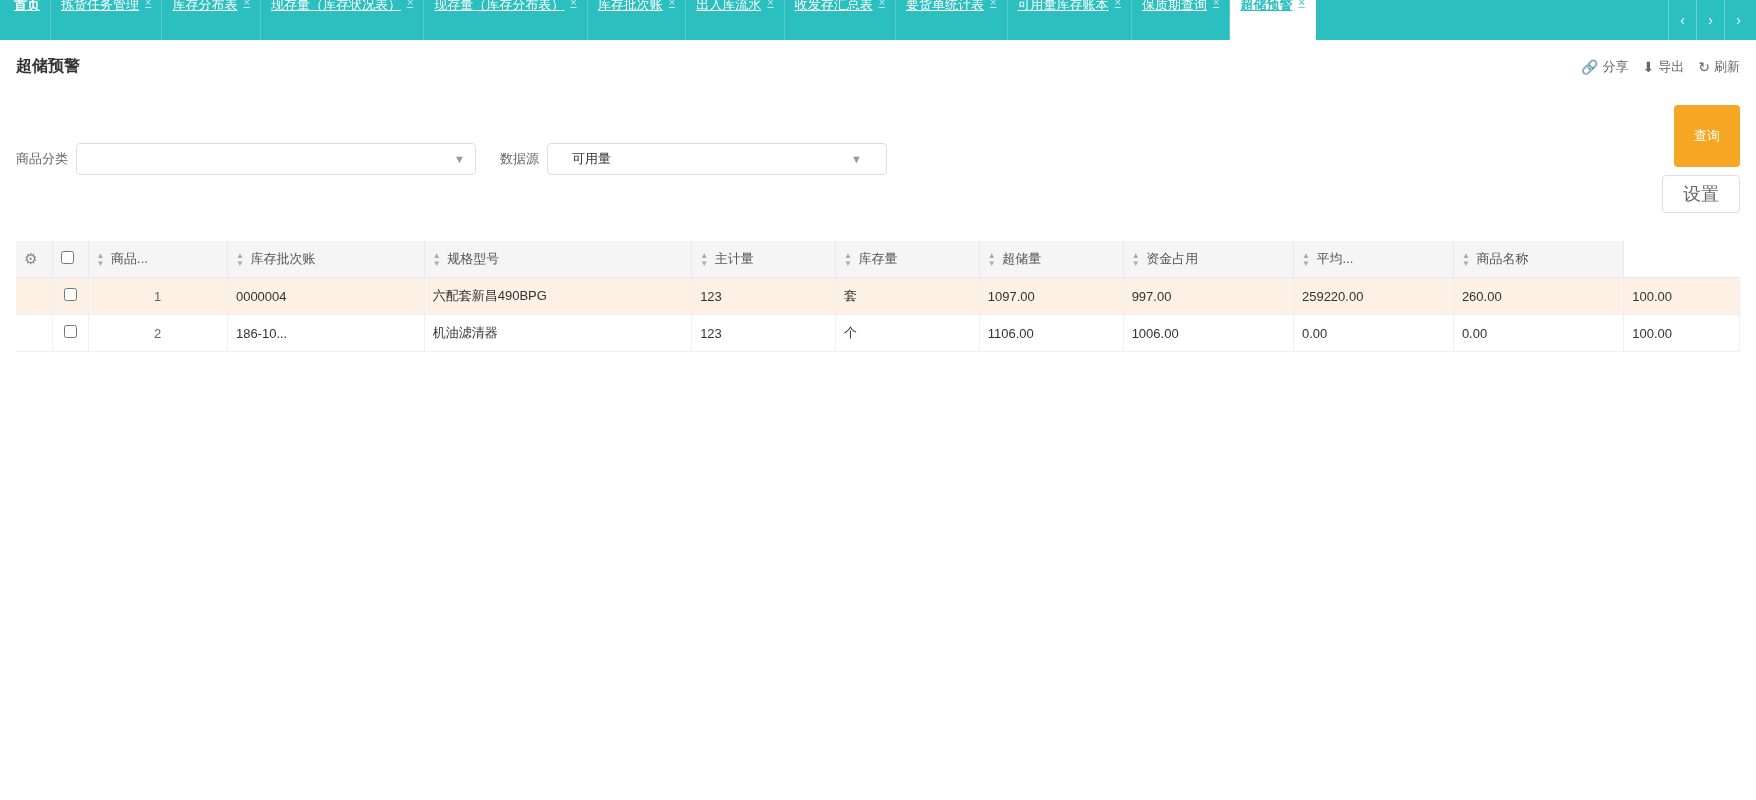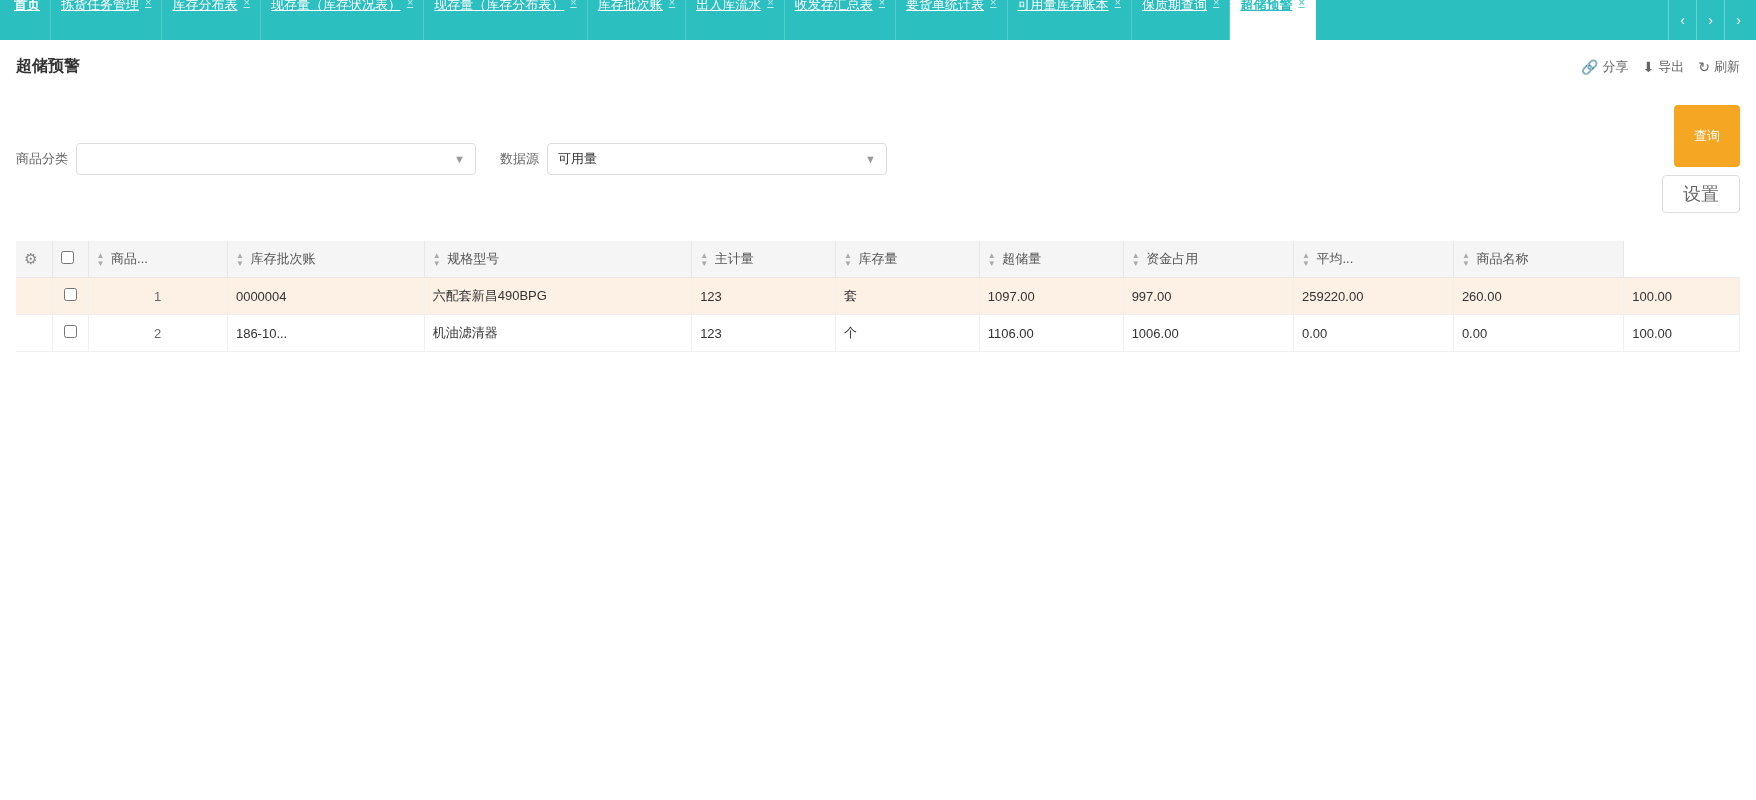--- a/index.html
+++ b/index.html
@@ -123,21 +123,21 @@
     .filter-select-text { color: #999; font-size: 13px; }
     .filter-select-arrow { color: #999; font-size: 11px; }
 
     .filter-select-inline {
       display: flex;
       align-items: center;
       width: 340px;
       height: 32px;
       border: 1px solid #ddd;
       border-radius: 4px;
-      padding: 0 10px;
+      padding: 0 24px;
       background: #fff;
       cursor: pointer;
       justify-content: space-between;
     }
 
     .btn-query {
       background: #f5a623;
       color: #fff;
       border: none;
       border-radius: 4px;

